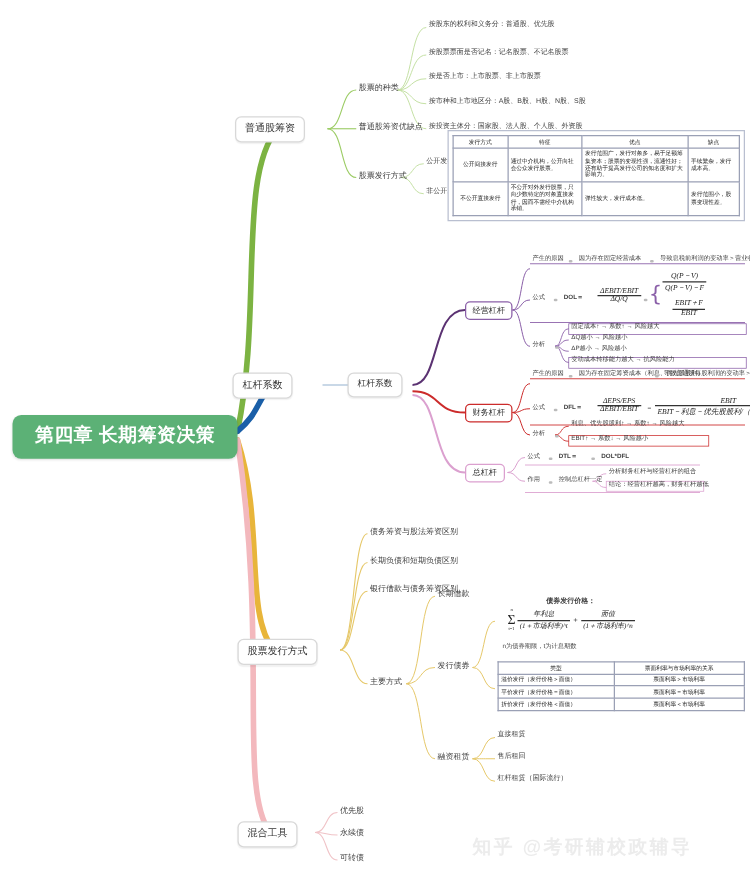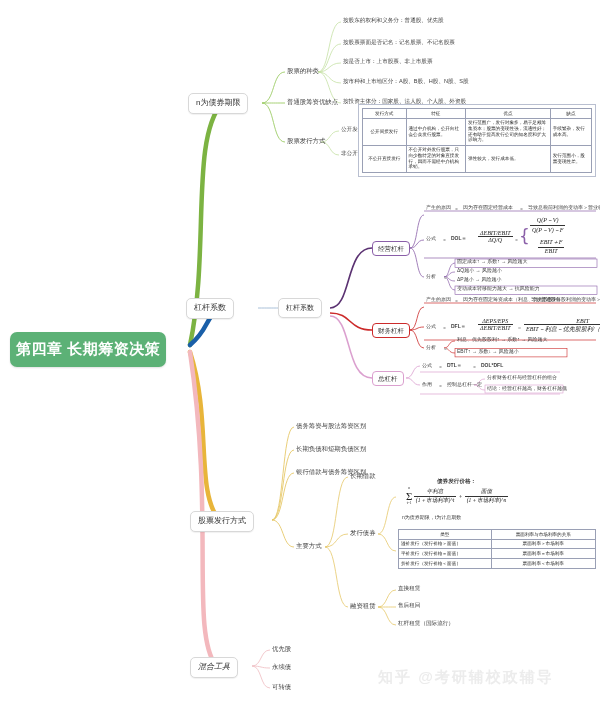--- a/index.html
+++ b/index.html
@@ -25,21 +25,21 @@
     white-space: nowrap;
     line-height: 1.1;
   }
   
   .root {
     background: #5cb176;
     color: #ffffff;
     border-radius: 7px;
     font-size: 15px;
     font-weight: bold;
-    padding: 9px 6px;
+    padding: 9px 18px;
     letter-spacing: 0.5px;
     box-shadow: 0 1px 2px rgba(0,0,0,.12);
   }
   
   .l1 {
     background: #ffffff;
     border: 1px solid #d8d8d8;
     border-radius: 5px;
     font-size: 8px;
     color: #333;
@@ -220,21 +220,21 @@
     <path d="M378,607 C388,607 386,607 396,607" stroke="#e6c86a" stroke-width="0.8" fill="none"></path>
     <path d="M378,607 C388,607 386,625 396,625" stroke="#e6c86a" stroke-width="0.8" fill="none"></path>
 
     <path d="M252,666 C262,666 260,650 270,650" stroke="#f0c3c7" stroke-width="0.9" fill="none"></path>
     <path d="M252,666 C262,666 260,668 270,668" stroke="#f0c3c7" stroke-width="0.9" fill="none"></path>
     <path d="M252,666 C262,666 260,688 270,688" stroke="#f0c3c7" stroke-width="0.9" fill="none"></path>
   </svg>
 
   <div class="node root" style="left:10px; top:332px;">第四章 长期筹资决策</div>
 
-  <div class="node l1" style="left:188px; top:93px;">n为债券期限</div>
+  <div class="node l1" style="left:188px; top:93px;">普通股筹资</div>
 
   <div class="node leaf" style="left:287px; top:67px;">股票的种类</div>
   <div class="node leaf" style="left:287px; top:98px;">普通股筹资优缺点</div>
   <div class="node leaf" style="left:287px; top:137px;">股票发行方式</div>
 
   <div class="node leaf tiny" style="left:343px; top:17px;">按股东的权利和义务分：普通股、优先股</div>
   <div class="node leaf tiny" style="left:343px; top:39px;">按股票票面是否记名：记名股票、不记名股票</div>
   <div class="node leaf tiny" style="left:343px; top:58px;">按是否上市：上市股票、非上市股票</div>
   <div class="node leaf tiny" style="left:343px; top:78px;">按市种和上市地区分：A股、B股、H股、N股、S股</div>
   <div class="node leaf tiny" style="left:343px; top:98px;">按投资主体分：国家股、法人股、个人股、外资股</div>
@@ -406,20 +406,20 @@
       <td>平价发行（发行价格＝面值）</td>
       <td class="ctr">票面利率＝市场利率</td>
     </tr>
     <tr>
       <td>折价发行（发行价格＜面值）</td>
       <td class="ctr">票面利率＜市场利率</td>
     </tr>
   </tbody>
     </table>
 
-  <div class="node l1" style="left:190px; top:657px;font-style:italic;">混合工具</div>
+  <div class="node l1" style="left:190px; top:657px;">混合工具</div>
   <div class="node leaf" style="left:272px; top:645px;">优先股</div>
   <div class="node leaf" style="left:272px; top:663px;">永续债</div>
   <div class="node leaf" style="left:272px; top:683px;">可转债</div>
 
   <div class="watermark" style="left:378px; top:668px;">知乎 @考研辅校政辅导</div>
 
 </div>
 
 </body></html>

